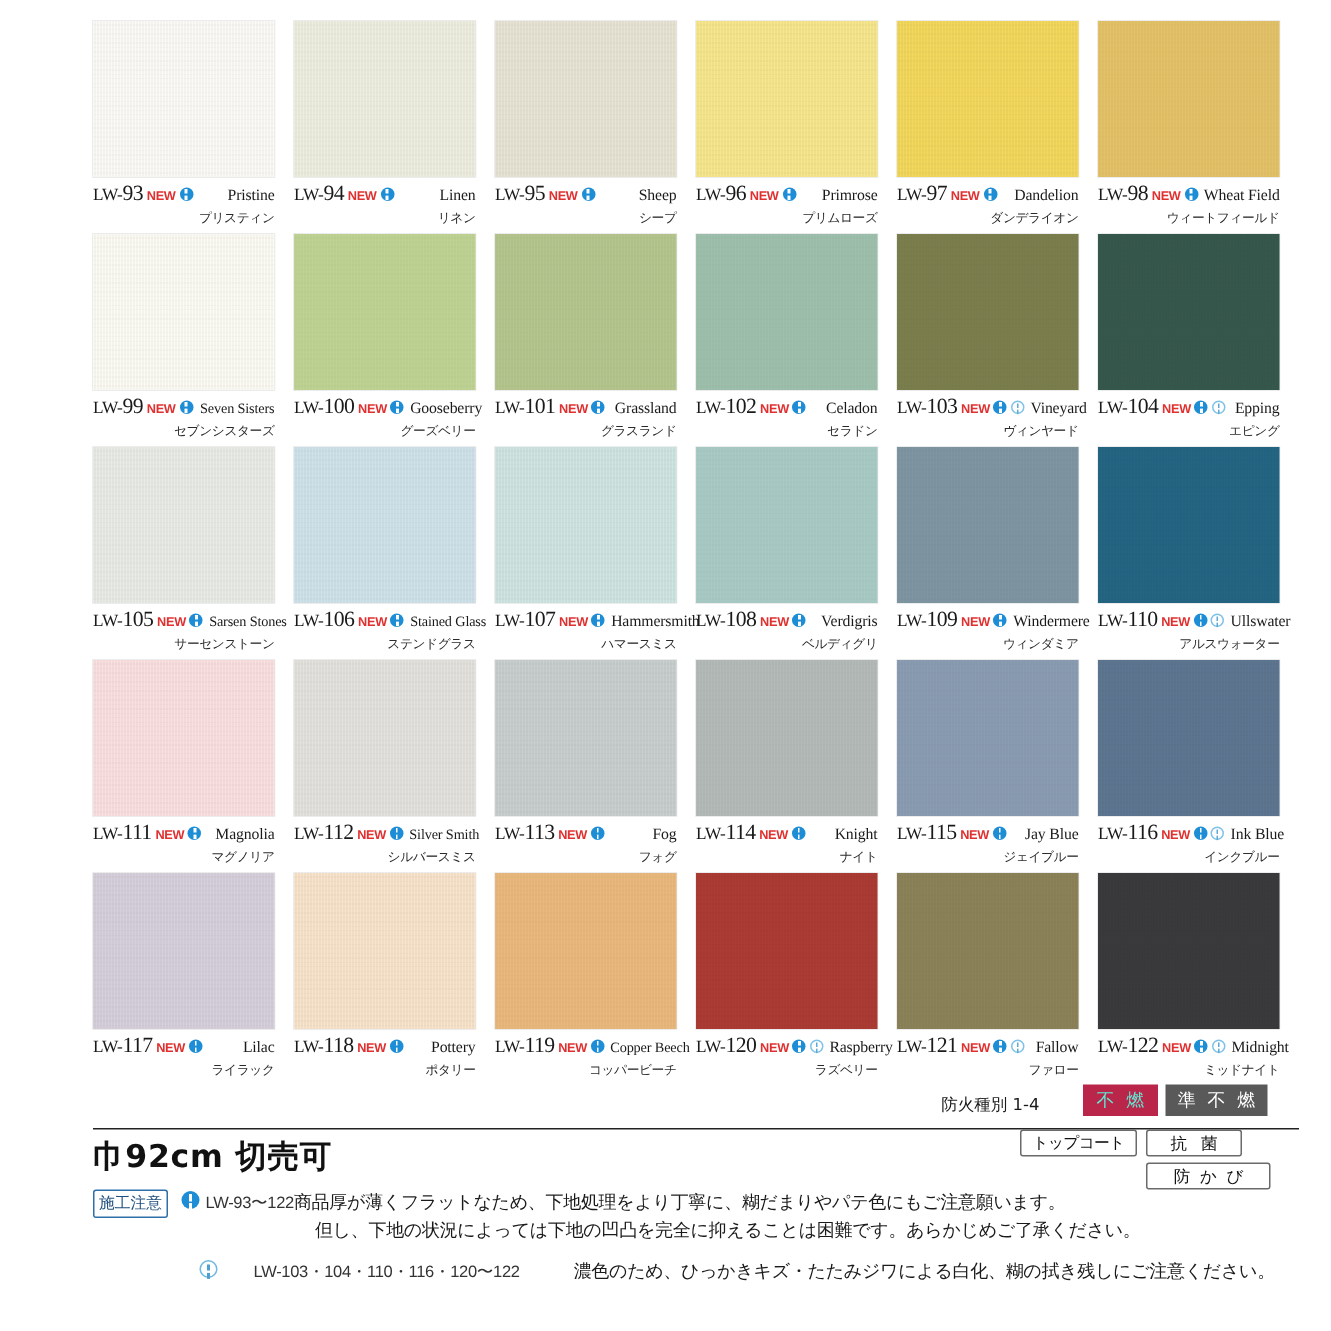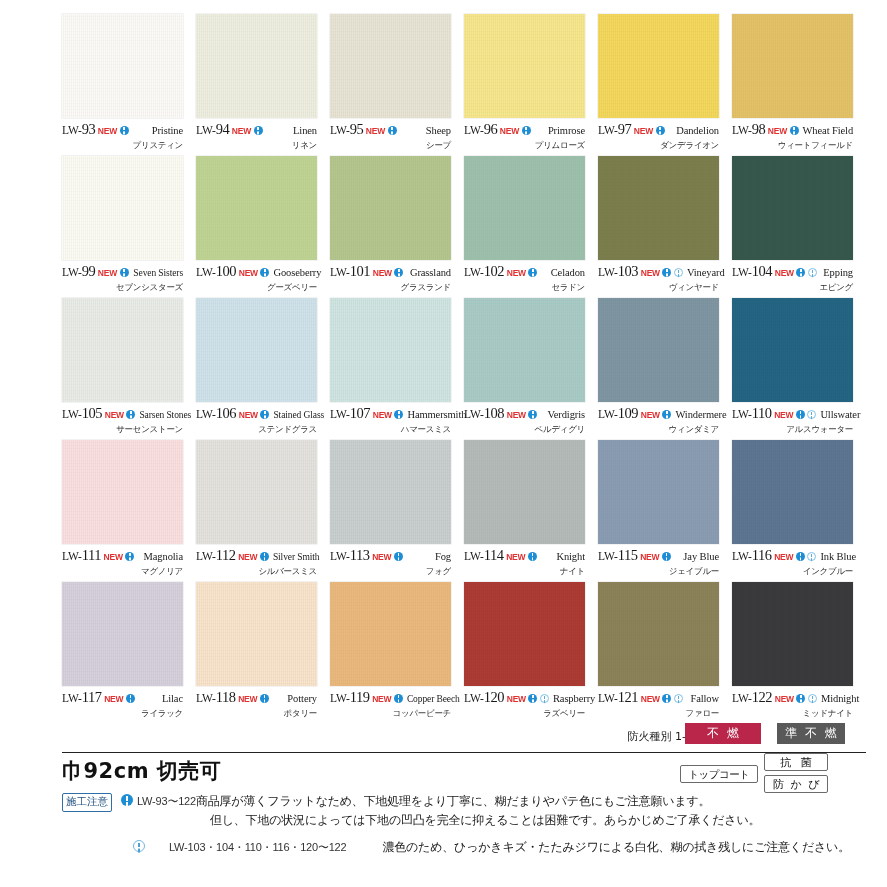--- a/index.html
+++ b/index.html
@@ -184,24 +184,24 @@
     height: 21px;
     line-height: 21px;
     text-align: center;
     font-family: "DejaVu Sans", sans-serif;
     font-size: 12px;
     letter-spacing: 2px;
     padding: 0 2px 0 4px;
     box-sizing: border-box;
   }
   .badge.red {
-    right: 126px;
-    width: 76px;
+    right: 115px;
+    width: 50px;
     background: #b9264a;
-    color: #ffffff;
+    color: #5eead4;
   }
   .badge.gray {
     right: 42px;
     width: 68px;
     background: #595959;
     color: #ffffff;
   }
 
   .rule {
     position: absolute;
@@ -237,23 +237,23 @@
     text-align: center;
     border: 1px solid #6a6a6a;
     border-radius: 2px;
     background: #fff;
     font-family: "DejaVu Sans", sans-serif;
     font-size: 11px;
     color: #111;
     box-sizing: border-box;
     white-space: nowrap;
   }
-  .sbadge.topcoat { left: 0;  top: 12px;  width: 78px; font-size: 10.5px; letter-spacing: -0.5px; }
+  .sbadge.topcoat { left: 0;  top: 0;  width: 78px; font-size: 10.5px; letter-spacing: -0.5px; }
   .sbadge.kokin   { left: 84px; top: 0;  width: 64px; letter-spacing: 3px; padding-left: 3px; }
-  .sbadge.bokabi  { left: 84px; top: 22px; width: 64px; letter-spacing: 1.5px; padding-left: 2px; }
+  .sbadge.bokabi  { left: 84px; top: 22px; width: 83px; letter-spacing: 1.5px; padding-left: 2px; }
 
   
   .notes {
     position: absolute;
     left: 62px;
     top: 792px;
     width: 810px;
   }
   .note-row {
     display: flex;

